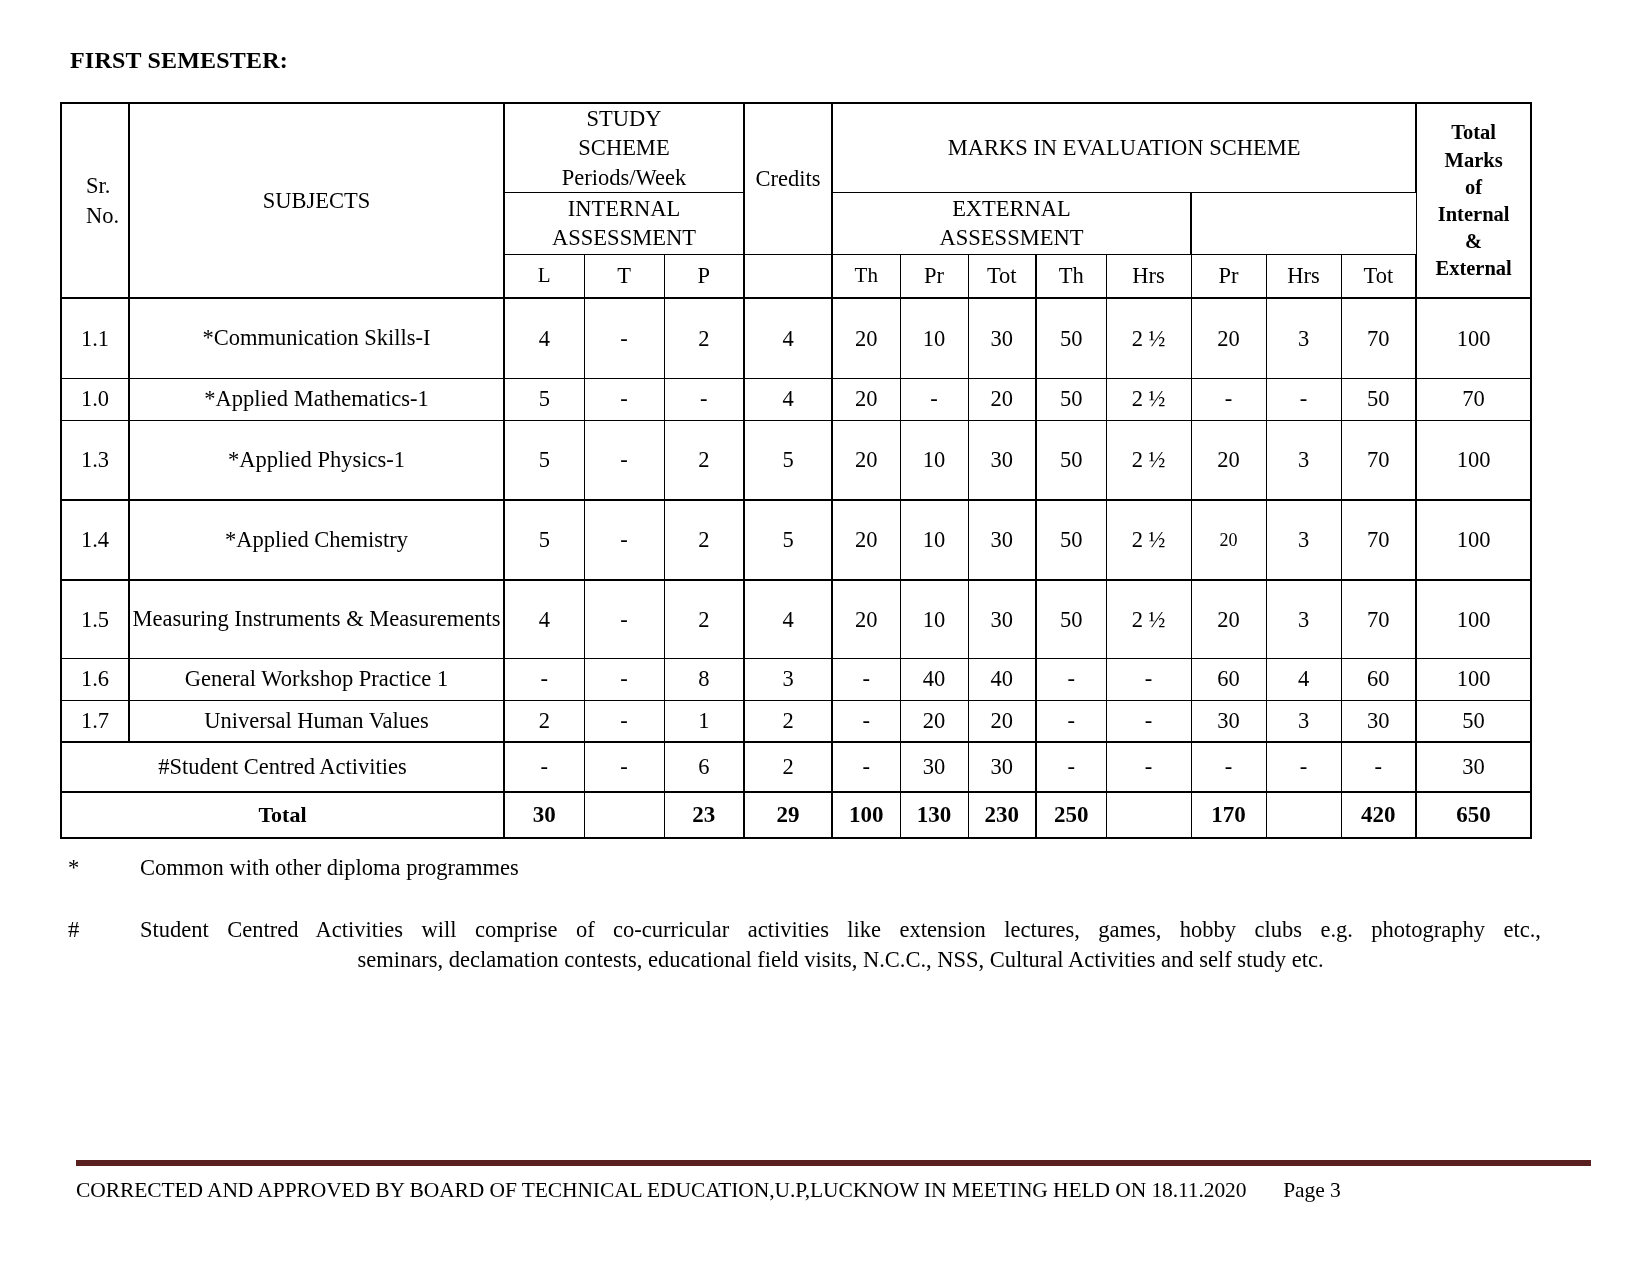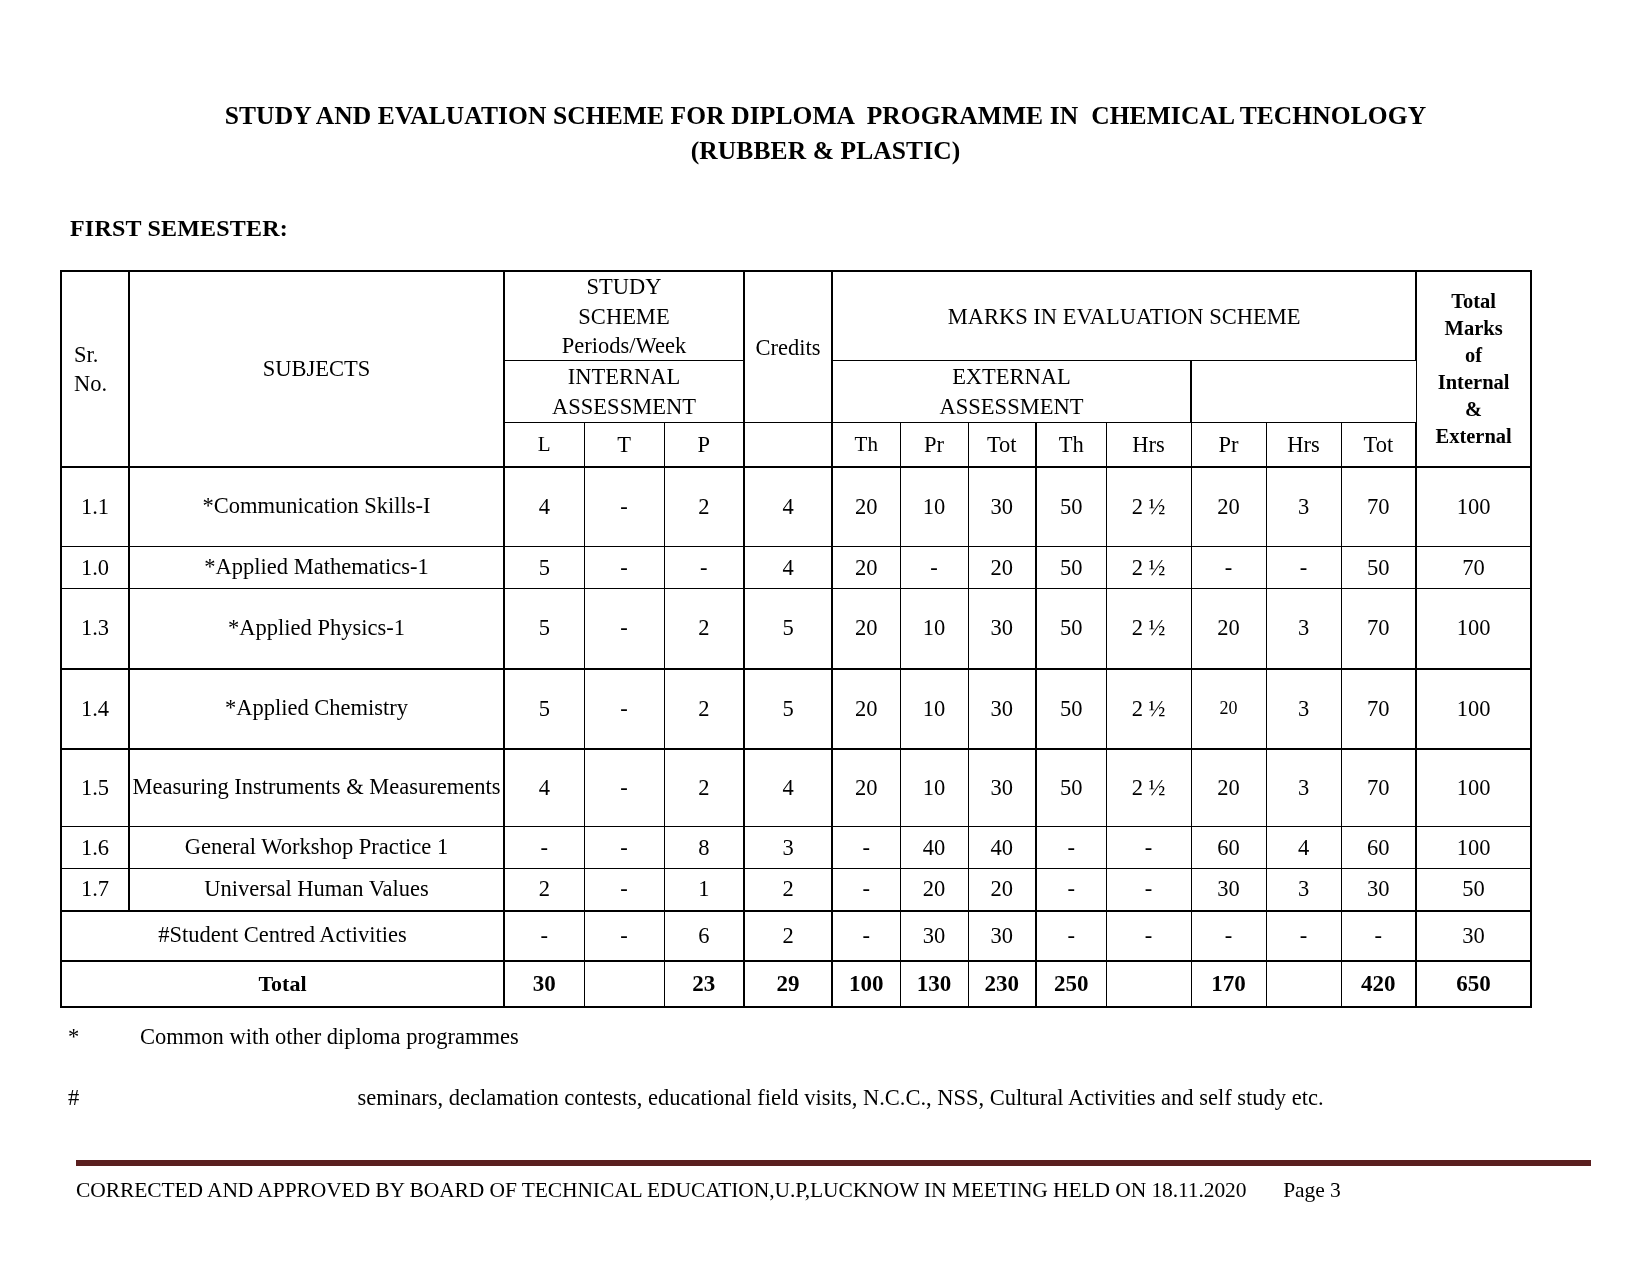--- a/index.html
+++ b/index.html
@@ -79,21 +79,21 @@
   thead th.tot-marks {
     font-size: 20.5px;
     line-height: 1.32;
     font-weight: bold;
     padding: 3px 2px;
   }
   thead th.srno {
     font-size: 22.5px;
     line-height: 1.3;
     text-align: left;
-    padding-left: 12px;
+    padding-left: 24px;
   }
 
   tbody td {
     font-size: 22.5px;
     height: 42px;
   }
   td.subject {
     text-align: left;
     padding-left: 14px;
     padding-right: 6px;
@@ -158,24 +158,20 @@
     font-size: 21.5px;
     letter-spacing: -0.1px;
     white-space: pre;
   }
 </style>
 </head>
 <body>
 
 <div class="page">
 
-  <div class="title-block">
-    <div class="title-line">STUDY AND EVALUATION SCHEME FOR DIPLOMA  PROGRAMME IN  CHEMICAL TECHNOLOGY</div>
-    <div class="title-line">(RUBBER &amp; PLASTIC)</div>
-  </div>
 
   <div class="semester-label">FIRST SEMESTER:</div>
 
   <div class="table-wrap">
     <table class="scheme">
       <colgroup>
         <col style="width:68px">
         <col style="width:375px">
         <col style="width:80px">
         <col style="width:80px">
@@ -398,20 +394,21 @@
   </div>
 
   <div class="notes">
     <div class="note">
       <div class="marker">*</div>
       <div class="note-text">Common with other diploma programmes</div>
     </div>
     <div class="note note-hash">
       <div class="marker">#</div>
       <div class="note-text justify">
+        <div style="text-align:justify;text-align-last:justify;">Student Centred Activities will comprise of co-curricular activities like extension lectures, games, hobby clubs e.g. photography etc.,</div>
         <div class="lastline">seminars, declamation contests, educational field visits, N.C.C., NSS, Cultural Activities and self study  etc.</div>
       </div>
     </div>
   </div>
 
   <div class="footer">
     <div class="footer-rule" style="background: rgb(90, 31, 31);"></div>
     <div class="footer-text">CORRECTED AND APPROVED BY BOARD OF TECHNICAL EDUCATION,U.P,LUCKNOW IN MEETING HELD ON 18.11.2020       Page 3</div>
   </div>
 

